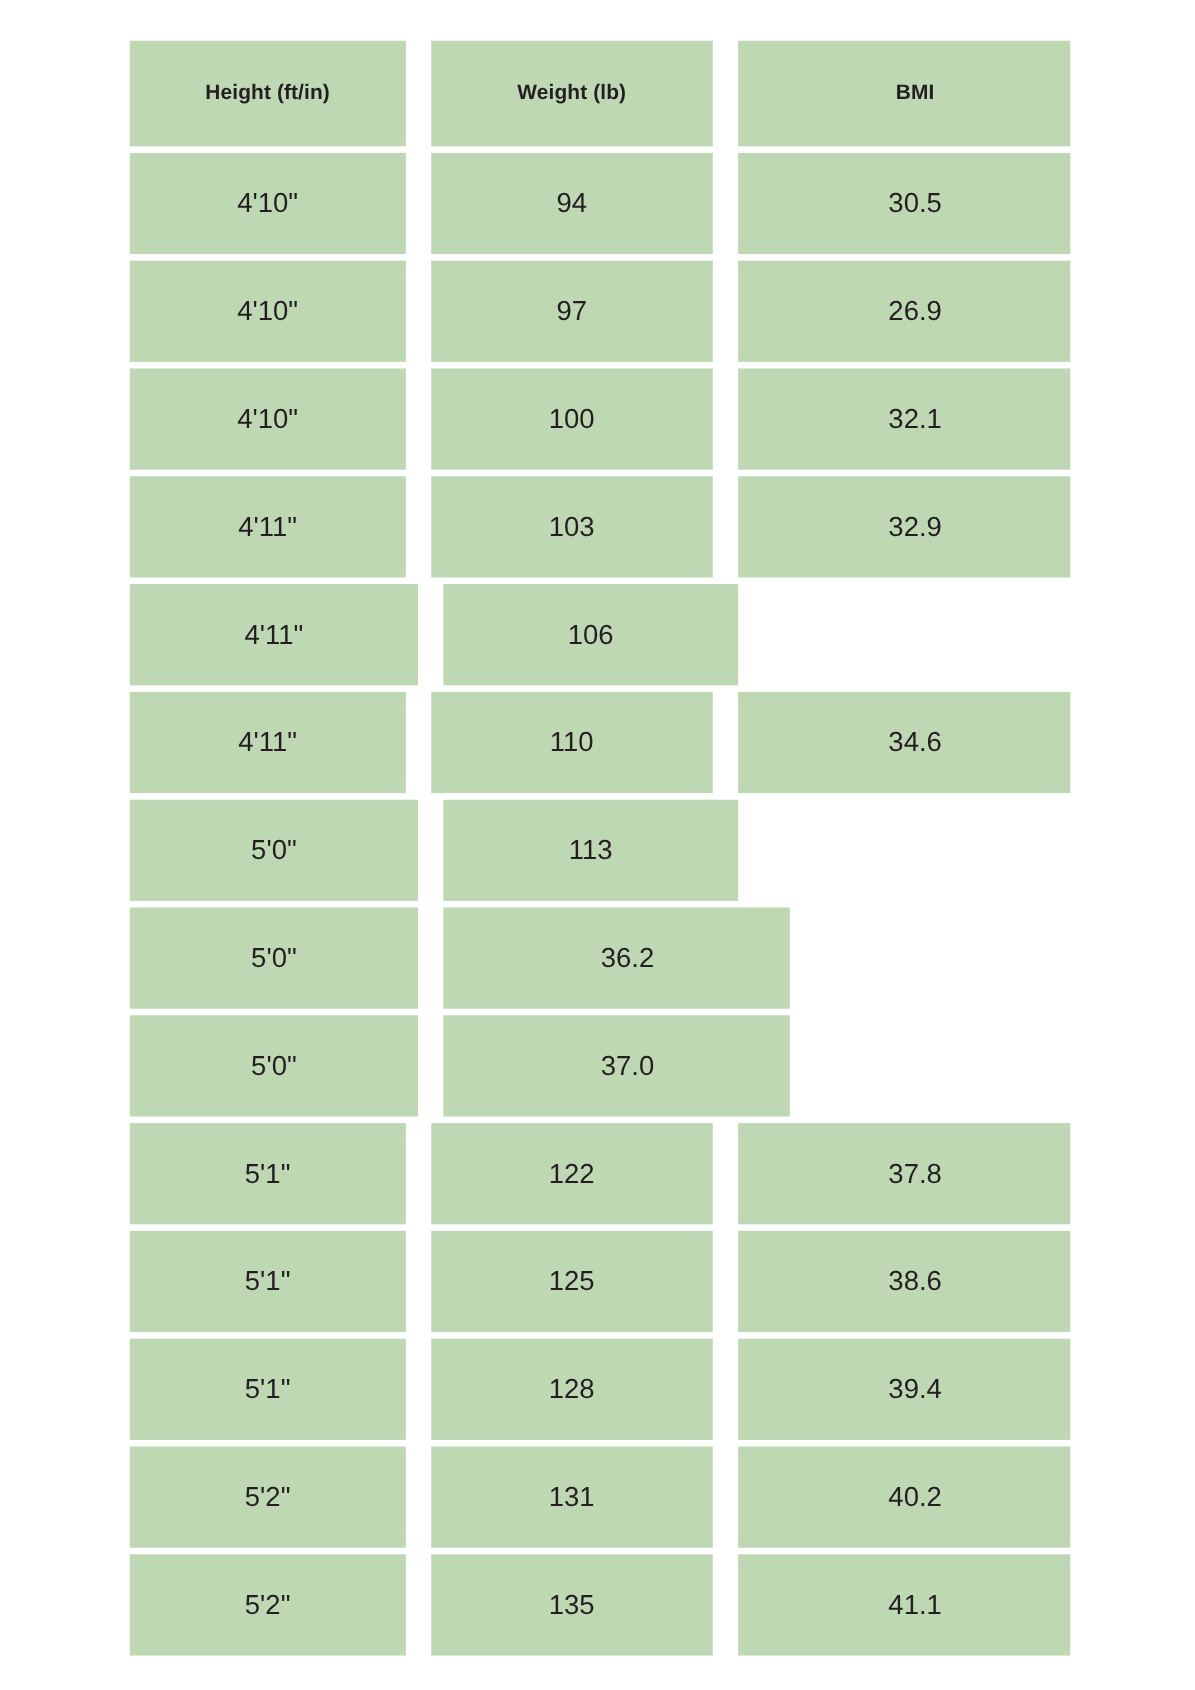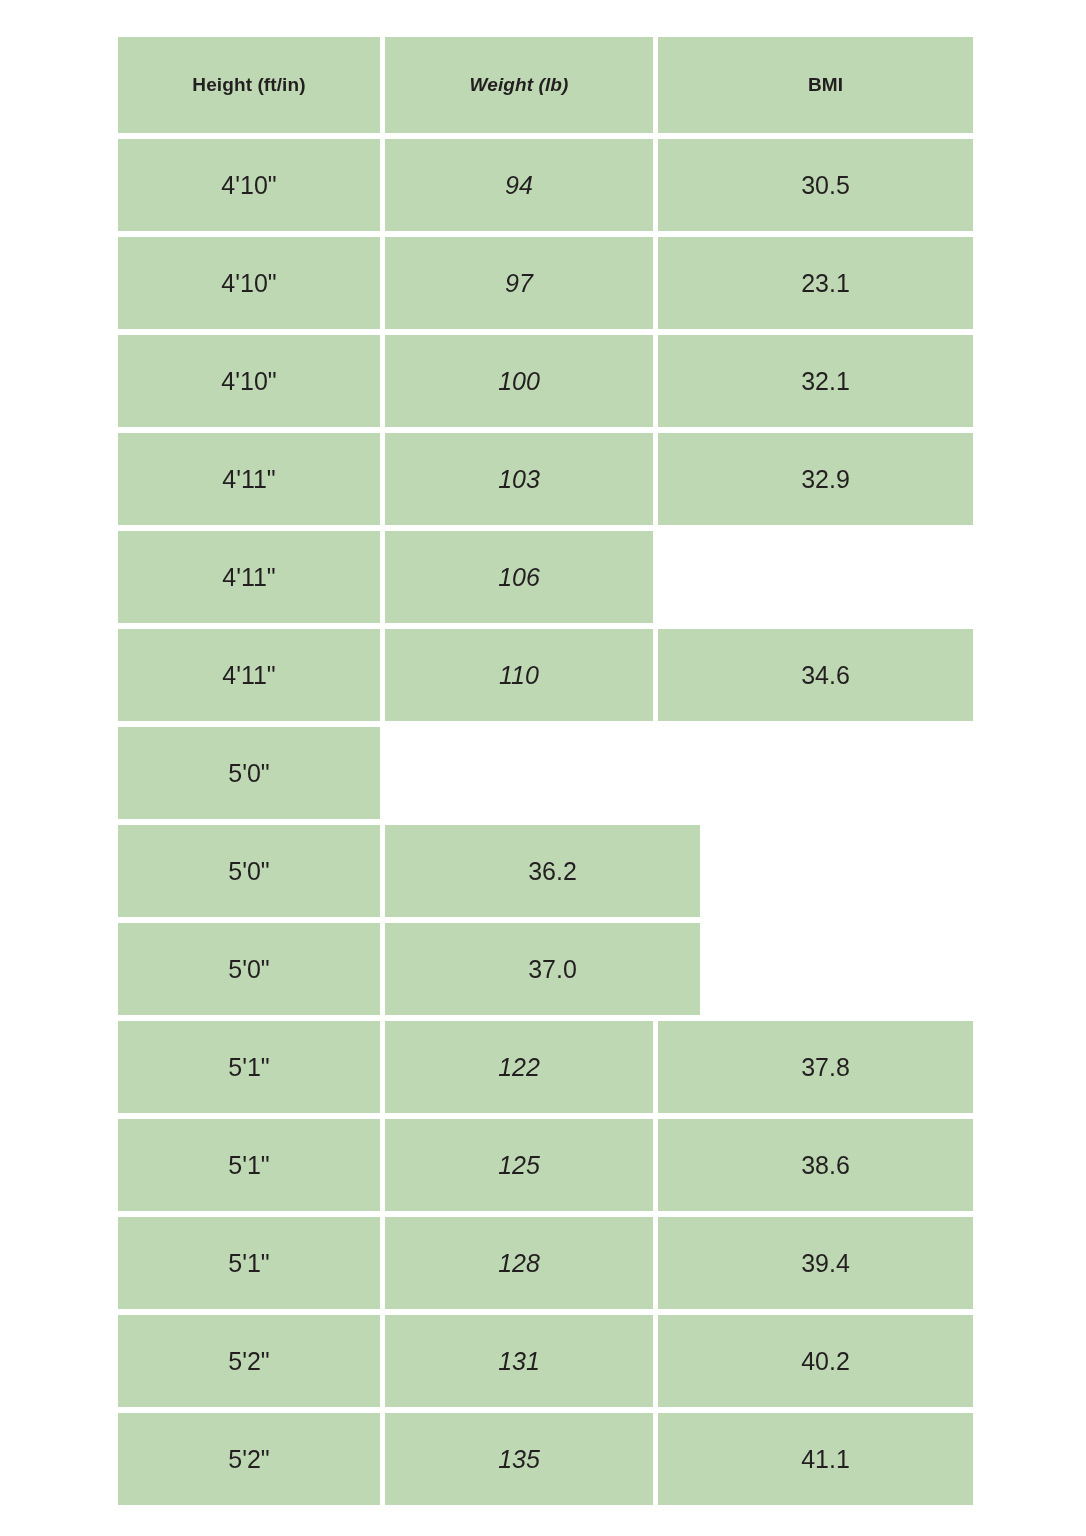--- a/index.html
+++ b/index.html
@@ -20,35 +20,35 @@
     top: 37px;
     width: 855px;
     display: flex;
     flex-direction: column;
     row-gap: 6px;
   }
 
   .table-row {
     display: flex;
     flex-direction: row;
-    column-gap: 5px;
+    column-gap: 23px;
     width: 100%;
   }
 
   .cell {
     background: #bfd8b4;
     display: flex;
     align-items: center;
     justify-content: center;
     box-sizing: border-box;
   }
 
   
   .col-height { width: 262px; }
-  .col-weight { width: 268px; font-style: italic; }
+  .col-weight { width: 268px; }
   .col-bmi    { width: 315px; padding-left: 20px; }
 
   .header-row .cell {
     height: 96px;
     font-size: 19px;
     font-weight: bold;
     color: #231f20;
     letter-spacing: 0.1px;
   }
 
@@ -71,21 +71,21 @@
 
   <div class="table-row data-row">
     <div class="cell col-height">4'10"</div>
     <div class="cell col-weight">94</div>
     <div class="cell col-bmi">30.5</div>
   </div>
 
   <div class="table-row data-row">
     <div class="cell col-height">4'10"</div>
     <div class="cell col-weight">97</div>
-    <div class="cell col-bmi">23.1</div>
+    <div class="cell col-bmi">26.9</div>
   </div>
 
   <div class="table-row data-row">
     <div class="cell col-height">4'10"</div>
     <div class="cell col-weight">100</div>
     <div class="cell col-bmi">32.1</div>
   </div>
 
   <div class="table-row data-row">
     <div class="cell col-height">4'11"</div>
@@ -99,20 +99,21 @@
   </div>
 
   <div class="table-row data-row">
     <div class="cell col-height">4'11"</div>
     <div class="cell col-weight">110</div>
     <div class="cell col-bmi">34.6</div>
   </div>
 
   <div class="table-row data-row">
     <div class="cell col-height">5'0"</div>
+    <div class="cell col-weight">113</div>
   </div>
 
   <div class="table-row data-row">
     <div class="cell col-height">5'0"</div>
     <div class="cell col-bmi">36.2</div>
   </div>
 
   <div class="table-row data-row">
     <div class="cell col-height">5'0"</div>
     <div class="cell col-bmi">37.0</div>

